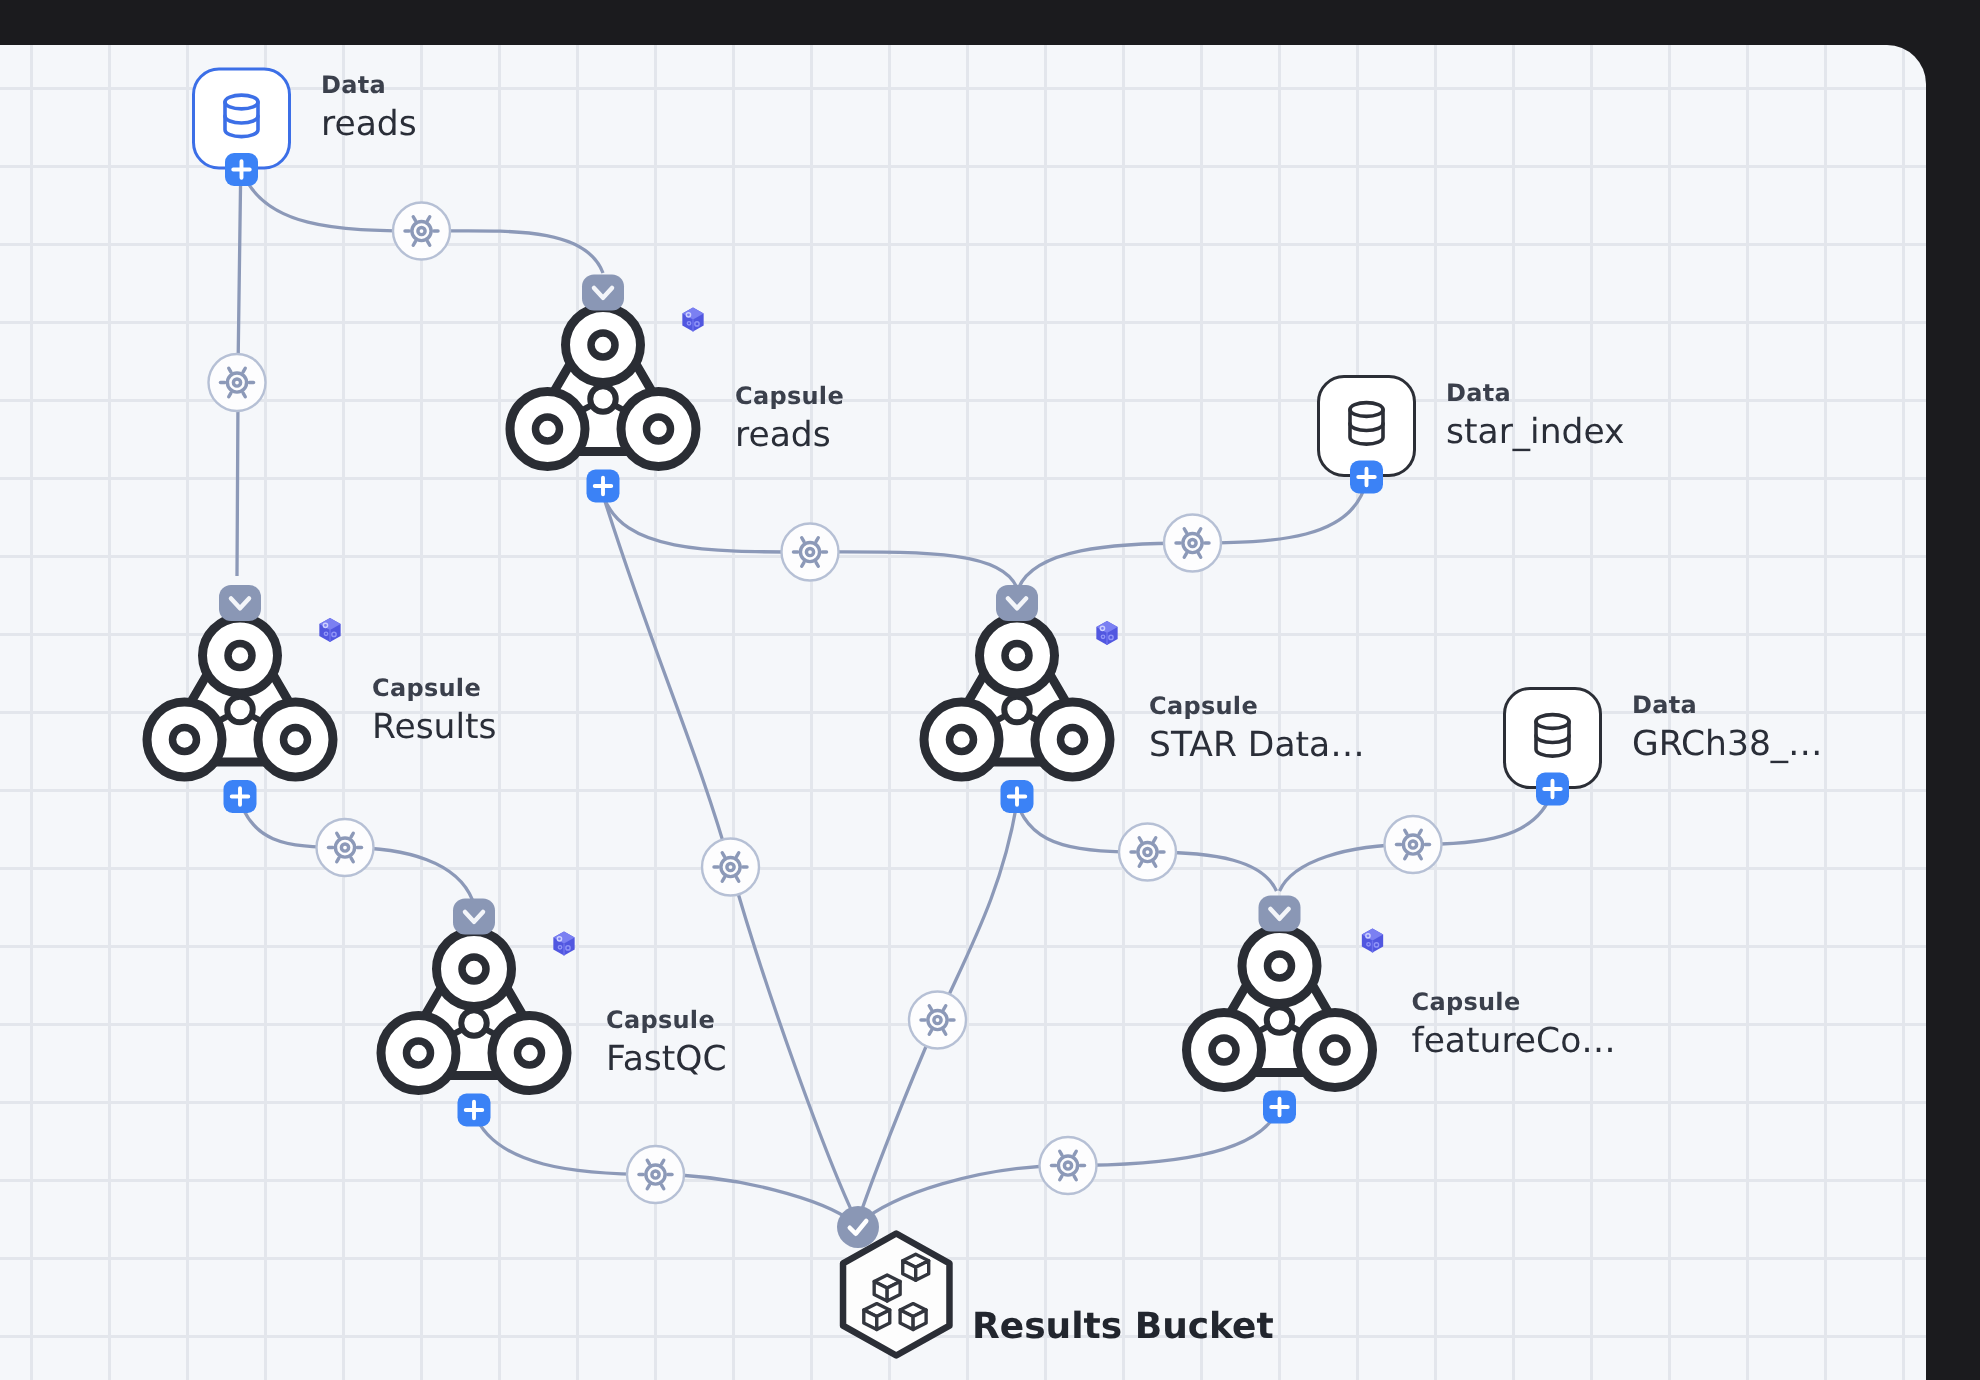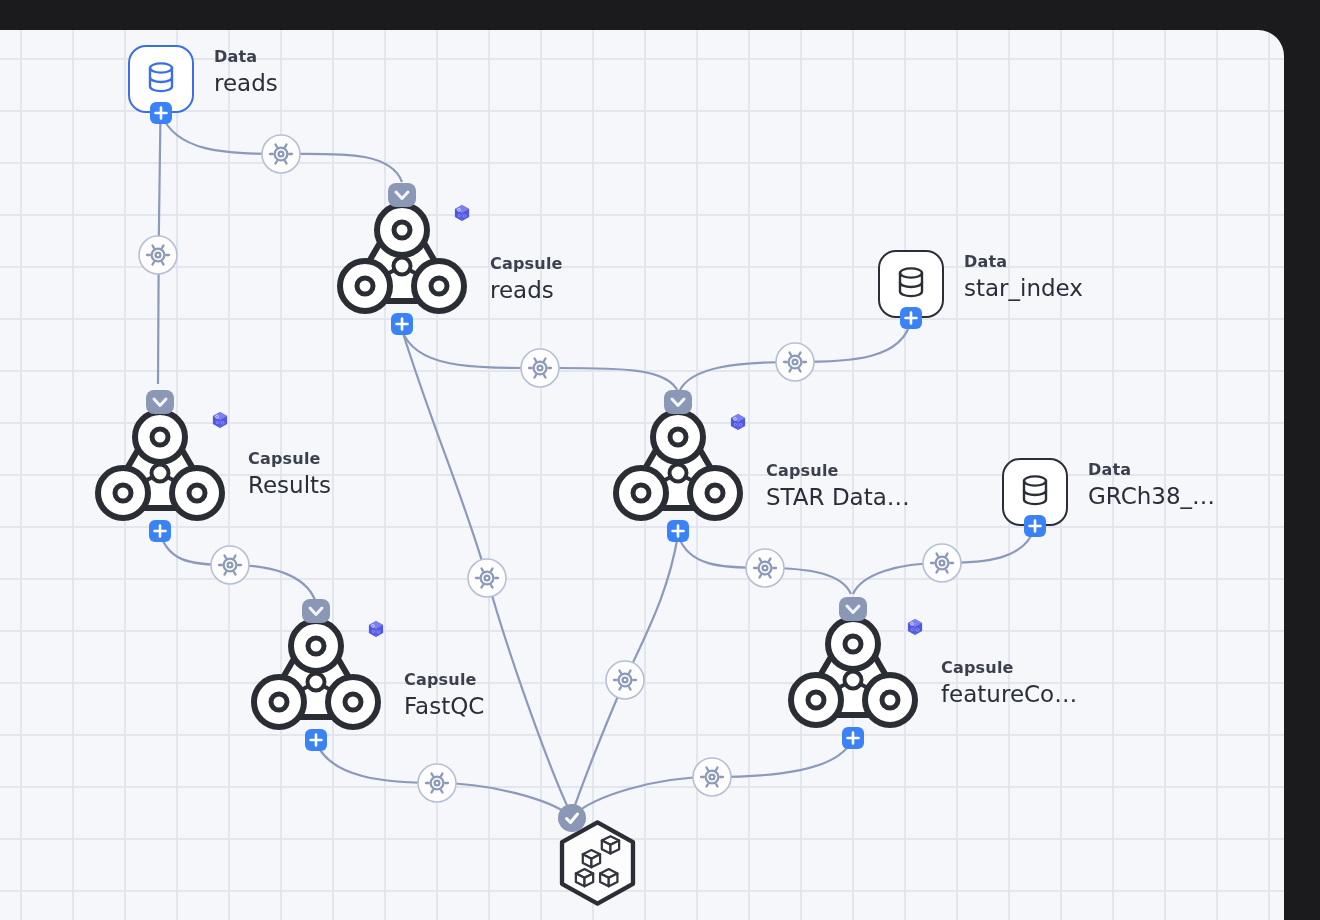--- a/index.html
+++ b/index.html
@@ -369,14 +369,17 @@
 
   <div class="node" style="left:555px;top:818px;width:85px;height:90px;">
     <svg width="85" height="90" viewBox="0 0 96 104">
         <use href="#bucket-shape"></use>
       </svg>
     <div class="check-badge" style="left:3px;top:-14px;">
       <svg width="28" height="28" viewBox="0 0 28 28">
           <path d="M8.5 14.5 L12.5 18.5 L19.5 10" stroke="#fff" stroke-width="3" fill="none" stroke-linecap="round" stroke-linejoin="round"></path>
         </svg>
     </div>
+    <div class="node-label" style="left:93px;top:52px;">
+      <div class="bucket-name">Results Bucket</div>
+    </div>
   </div>
 </div>
 
 </body></html>

